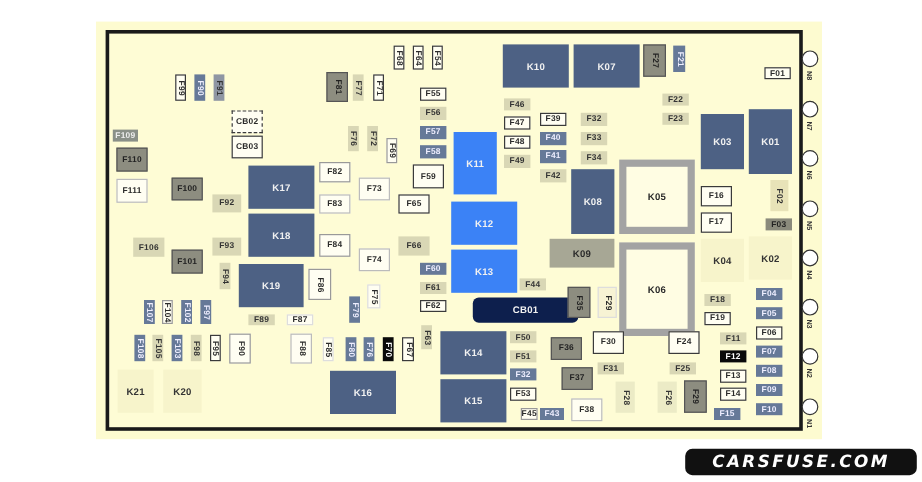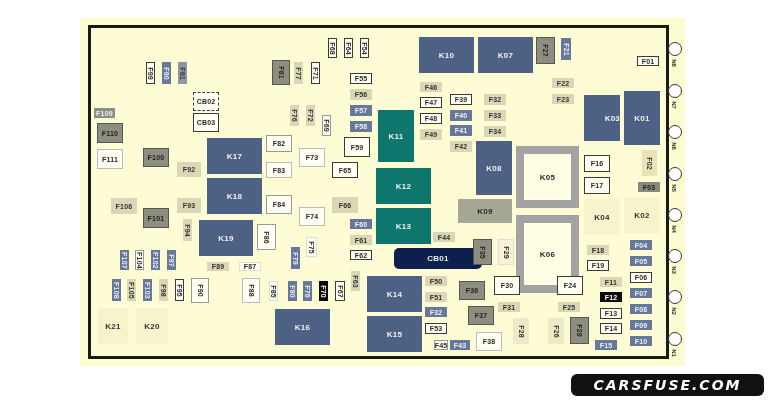--- a/index.html
+++ b/index.html
@@ -3,24 +3,24 @@
 <meta charset="utf-8">
 <style>
   html,body{margin:0;padding:0;background:#ffffff;}
   body{width:768px;height:402px;position:relative;overflow:hidden;font-family:"Liberation Sans",sans-serif;}
   .panel-bg{position:absolute;left:80px;top:18px;width:605px;height:348px;background:#fdfbd0;}
   .board{position:absolute;left:88px;top:25px;width:581px;height:334px;border:3px solid #1a1a1a;box-sizing:border-box;background:#fefcd5;}
   .c{position:absolute;box-sizing:border-box;display:flex;align-items:center;justify-content:center;font-weight:bold;font-size:7px;color:#2a2a2a;letter-spacing:0.2px;}
   .c span{display:block;white-space:nowrap;}
   .v span{transform:rotate(90deg);}
   .relay{background:#4d6184;color:#f1f1f1;font-size:8px;}
-  .relay-dark{background:#0f766e;color:#f1f1f1;font-size:8px;}
+  .relay-dark{background:#3b82f6;color:#f1f1f1;font-size:8px;}
   .cb-dark{background:#0d1f4d;color:#f1f1f1;font-size:8px;border-radius:5px;}
   .relay-grey{background:#a7a795;color:#2b2b2b;font-size:8px;}
-  .relay-empty{background:#fffde3;border:8px solid #a3a3a3;font-size:8px;margin-top:13px;}
+  .relay-empty{background:#fffde3;border:6px solid #a3a3a3;font-size:8px;}
   .relay-faint{background:#f7f4cb;color:#333;font-size:8px;}
   .fw{background:#fffef2;border:1.5px solid #3a3a3a;}
   .ft{background:#d9d7b5;color:#333;}
   .fg{background:#8a8a7c;color:#222;}
   .fb{background:#667998;color:#eef;}
   .fk{background:#0a0a0a;color:#fff;}
   .fgb{background:#8d8d80;border:1.5px solid #555;color:#222;}
   .pin{position:absolute;width:14px;height:14px;border:1.5px solid #333;border-radius:50%;background:#fff;box-sizing:border-box;}
   .pinlbl{position:absolute;font-size:6px;font-weight:bold;color:#333;transform:rotate(90deg);}
   .brand{position:absolute;left:571px;top:374px;width:193px;height:22px;background:#111;border-radius:6px;color:#fff;font-size:14px;font-weight:bold;font-style:italic;letter-spacing:2px;display:flex;align-items:center;justify-content:center;font-family:"DejaVu Sans",sans-serif;}
@@ -388,21 +388,21 @@
 <div class="c ft v" style="left:548px;top:318px;width:16px;height:26px;background:#ecebc6;">
     <span>F26</span>
   </div>
 <div class="c fgb v" style="left:570px;top:317px;width:19px;height:27px;">
     <span>F29</span>
   </div>
 
 <div class="c fw" style="left:637px;top:56px;width:22px;height:10px;">
     <span>F01</span>
   </div>
-<div class="c relay" style="left:584px;top:95px;width:36px;height:46px;justify-content:flex-end;">
+<div class="c relay" style="left:584px;top:95px;width:36px;height:46px;">
     <span>K03</span>
   </div>
 <div class="c relay" style="left:624px;top:91px;width:36px;height:54px;">
     <span>K01</span>
   </div>
 <div class="c fw" style="left:584px;top:155px;width:26px;height:17px;">
     <span>F16</span>
   </div>
 <div class="c fw" style="left:584px;top:177px;width:26px;height:17px;">
     <span>F17</span>

